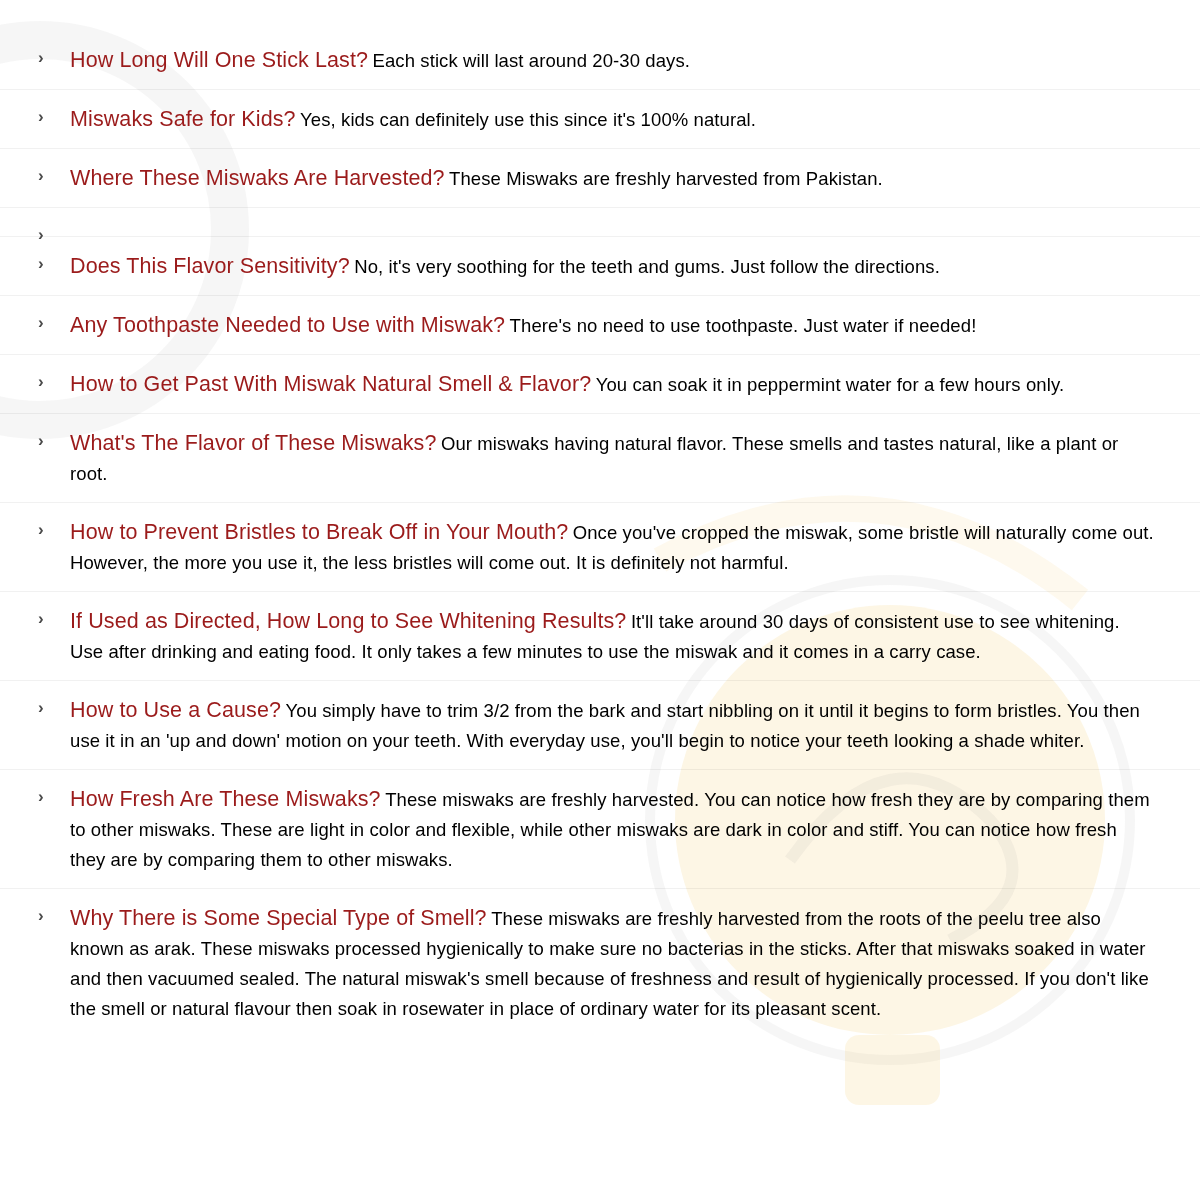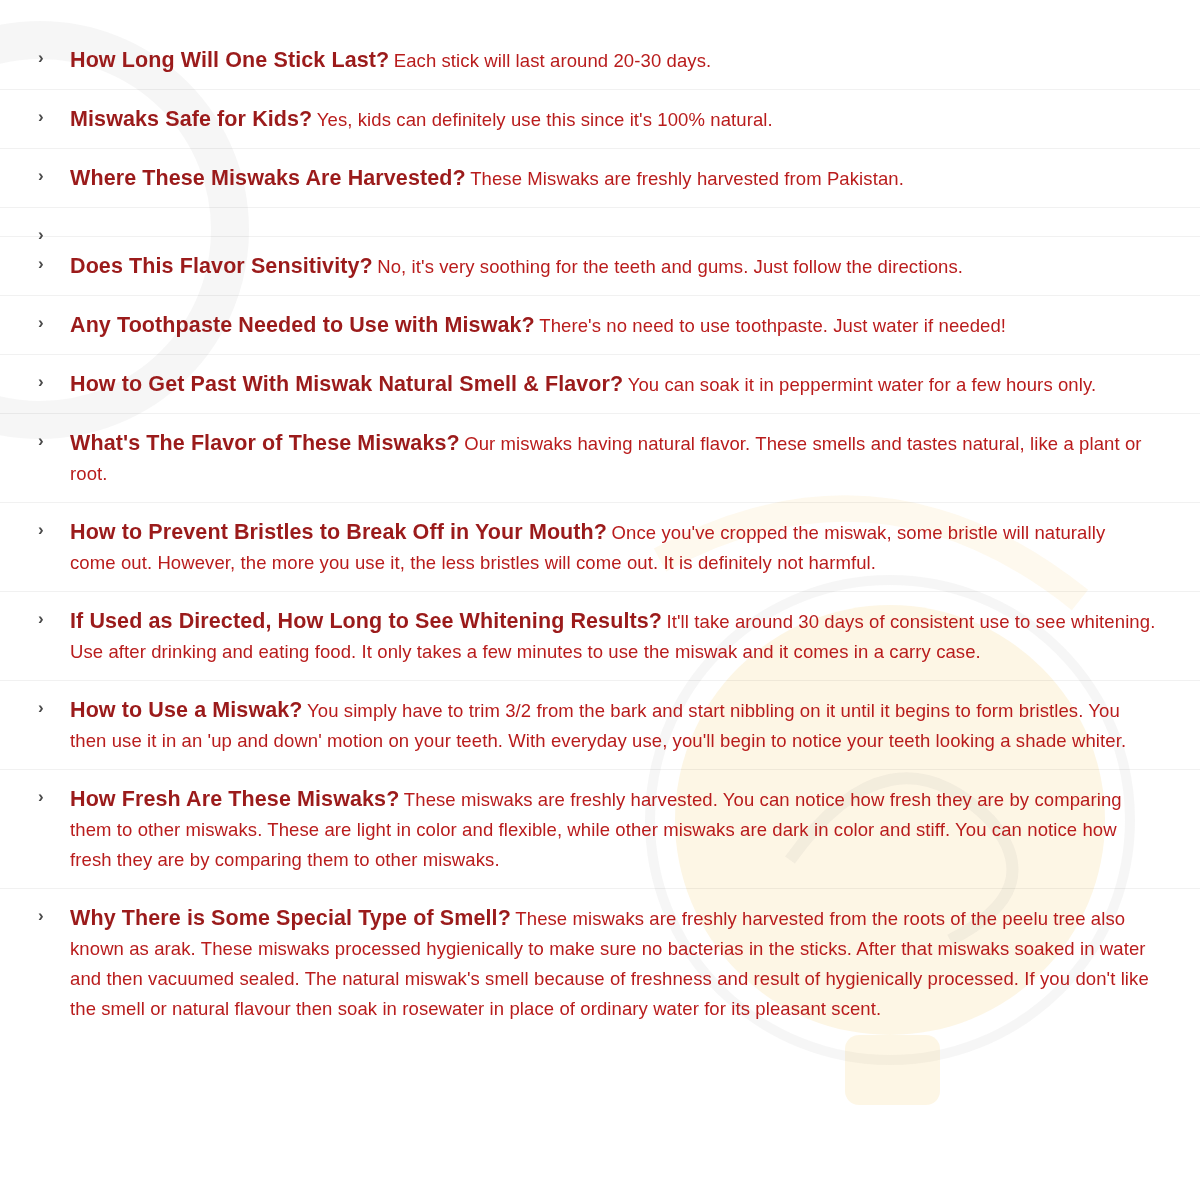--- a/index.html
+++ b/index.html
@@ -38,27 +38,27 @@
     font-size: 17px;
     font-weight: bold;
     color: #4a4a4a;
     line-height: 1;
   }
   .faq-text {
     line-height: 29px;
   }
   .q {
     color: #9b1b1b;
-    font-weight: bold;
+    font-weight: normal;
     font-size: 21.5px;
     letter-spacing: 0.1px;
     text-align: right;
   }
   .a {
-    color: #b91c1c;
+    color: #000000;
     font-size: 18.5px;
     letter-spacing: 0.1px;
   }
 </style>
 </head>
 <body>
 
 <svg class="watermark" viewBox="0 0 1200 1200" xmlns="http://www.w3.org/2000/svg">
   <circle cx="40" cy="230" r="190" fill="none" stroke="#c9c9c9" stroke-width="38" opacity="0.16"></circle>
   <circle cx="890" cy="820" r="215" fill="#f0b429" opacity="0.12"></circle>
@@ -142,21 +142,21 @@
     <span class="chevron">›</span>
     <p class="faq-text">
       <span class="q">If Used as Directed, How Long to See Whitening Results?</span>
       <span class="a">It'll take around 30 days of consistent use to see whitening. Use after drinking and eating food. It only takes a few minutes to use the miswak and it comes in a carry case.</span>
     </p>
   </div>
 
   <div class="faq-item">
     <span class="chevron">›</span>
     <p class="faq-text">
-      <span class="q">How to Use a Miswak?</span>
+      <span class="q">How to Use a Cause?</span>
       <span class="a">You simply have to trim 3/2 from the bark and start nibbling on it until it begins to form bristles. You then use it in an 'up and down' motion on your teeth. With everyday use, you'll begin to notice your teeth looking a shade whiter.</span>
     </p>
   </div>
 
   <div class="faq-item">
     <span class="chevron">›</span>
     <p class="faq-text">
       <span class="q">How Fresh Are These Miswaks?</span>
       <span class="a">These miswaks are freshly harvested. You can notice how fresh they are by comparing them to other miswaks. These are light in color and flexible, while other miswaks are dark in color and stiff. You can notice how fresh they are by comparing them to other miswaks.</span>
     </p>

